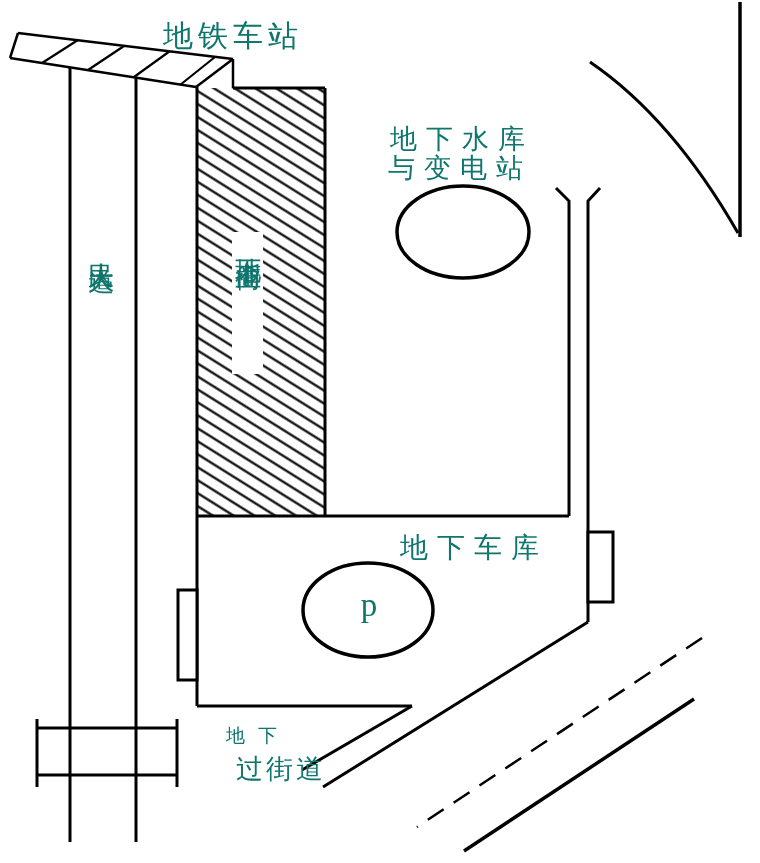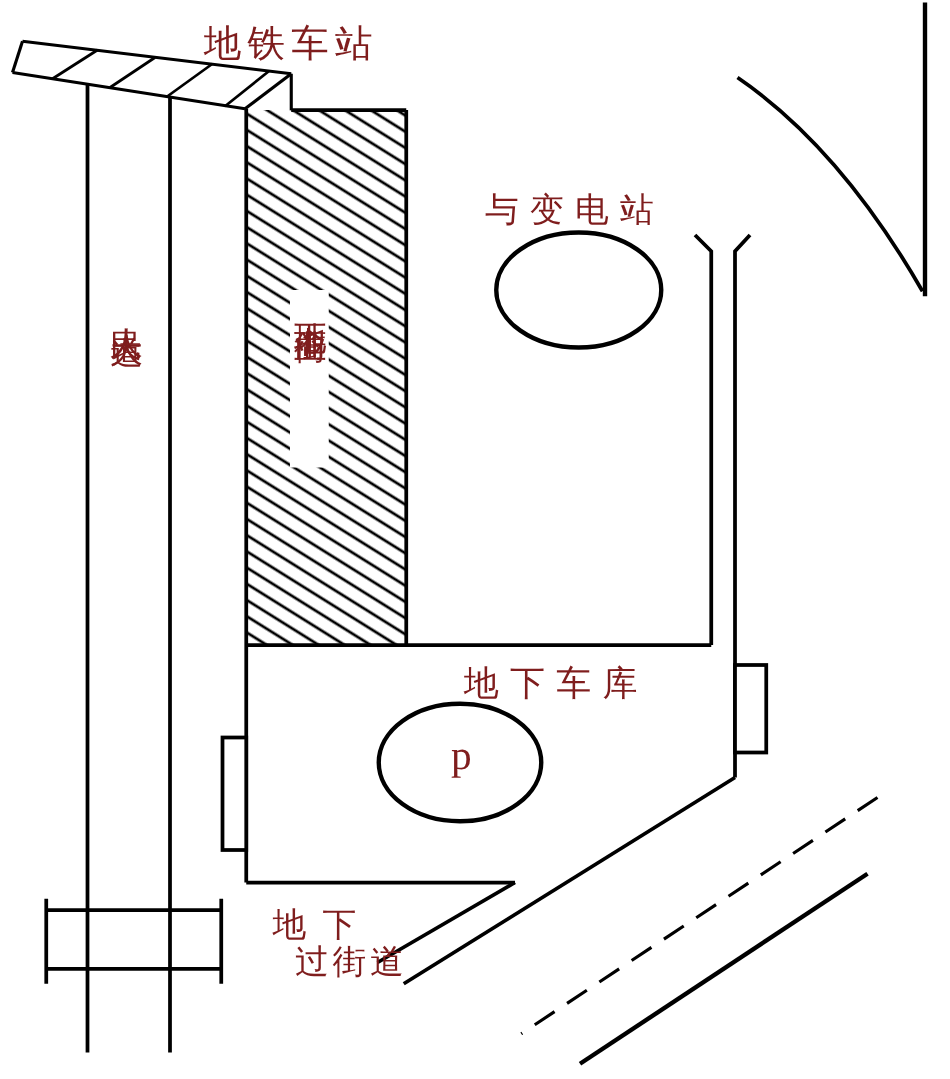--- a/index.html
+++ b/index.html
@@ -6,37 +6,37 @@
   #stage{
     position:relative;
     width:760px;height:863px;
     background:#ffffff;
     font-family:"Liberation Serif","DejaVu Serif",serif;
     overflow:hidden;
   }
   #lineart{position:absolute;left:0;top:0;}
   .lbl{
     position:absolute;
-    color:#7f1d1d;
+    color:#0f766e;
     white-space:nowrap;
     font-family:"Liberation Serif","DejaVu Serif",serif;
     line-height:1.05;
     user-select:none;
   }
   .lbl.center{transform:translateX(-50%);}
   .vert{
     writing-mode:vertical-rl;
     text-orientation:upright;
     transform:translateX(-50%);
     white-space:nowrap;
   }
   .h30{font-size:30px;letter-spacing:5px;}
   .h27s{font-size:27px;letter-spacing:9px;}
   .h28s{font-size:28px;letter-spacing:9px;}
-  .h27w{font-size:27px;letter-spacing:13px;}
+  .h27w{font-size:19px;letter-spacing:13px;}
   .h27n{font-size:27px;letter-spacing:3px;}
   .v26{font-size:26px;letter-spacing:2px;}
   .p34{font-size:33px;letter-spacing:0;}
 </style>
 </head>
 <body>
 
 <div id="stage">
 
   <svg id="lineart" width="760" height="863" viewBox="0 0 760 863" fill="none" stroke="#000000" stroke-width="3" stroke-linecap="butt">
@@ -98,22 +98,23 @@
     <path stroke-width="2.5" stroke-dasharray="19 12" d="M702,638 L417,827"></path>
     <path stroke-width="3.5" d="M694,699 L464,851"></path>
   </svg>
 
   <div class="lbl center h30" style="left:233px;top:20px;">地铁车站</div>
 
   <div class="lbl vert v26" style="left:101px;top:242px;">人民大道</div>
 
   <div class="lbl vert v26" style="left:248px;top:237px;">地下商业街</div>
 
+  <div class="lbl center h27s" style="left:462px;top:125px;">地下水库</div>
   <div class="lbl center h27s" style="left:460px;top:154px;text-align:center;">与变电站</div>
 
-  <div class="lbl center h28s" style="left:445px;top:533px;">地下车库</div>
+  <div class="lbl center h28s" style="left:474px;top:533px;">地下车库</div>
 
   <div class="lbl center p34" style="left:369px;top:588px;">p</div>
 
   <div class="lbl center h27w" style="left:258px;top:726px;">地下</div>
   <div class="lbl center h27n" style="left:253px;top:755px;margin-left:28px;">过街道</div>
 
 </div>
 
 </body></html>

